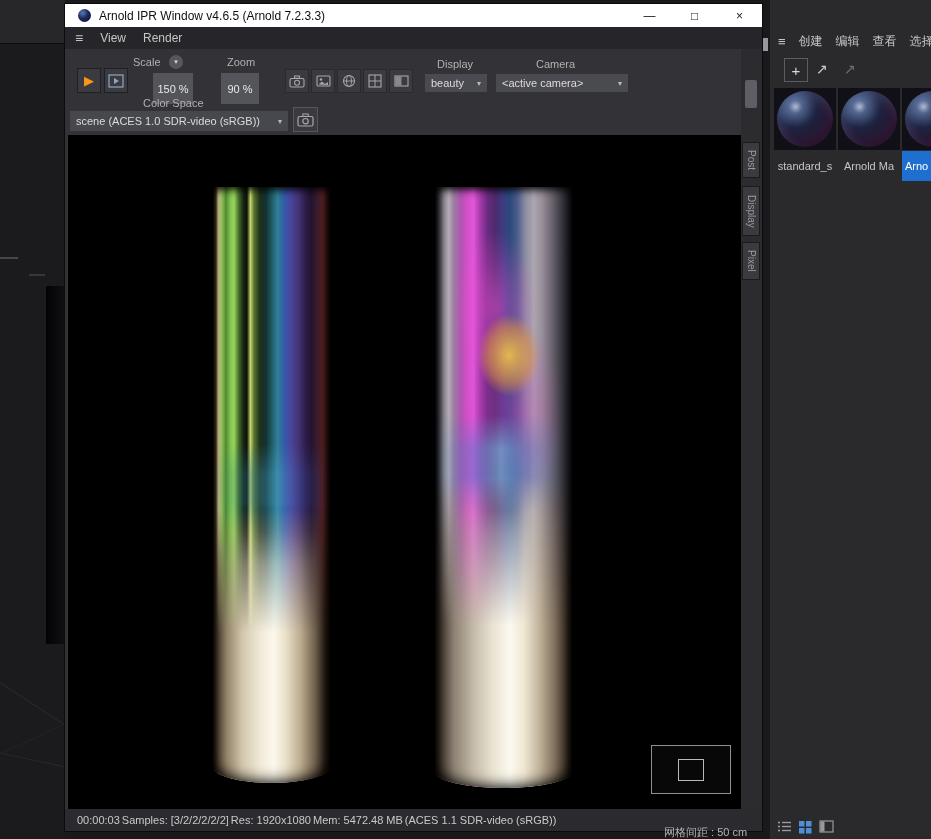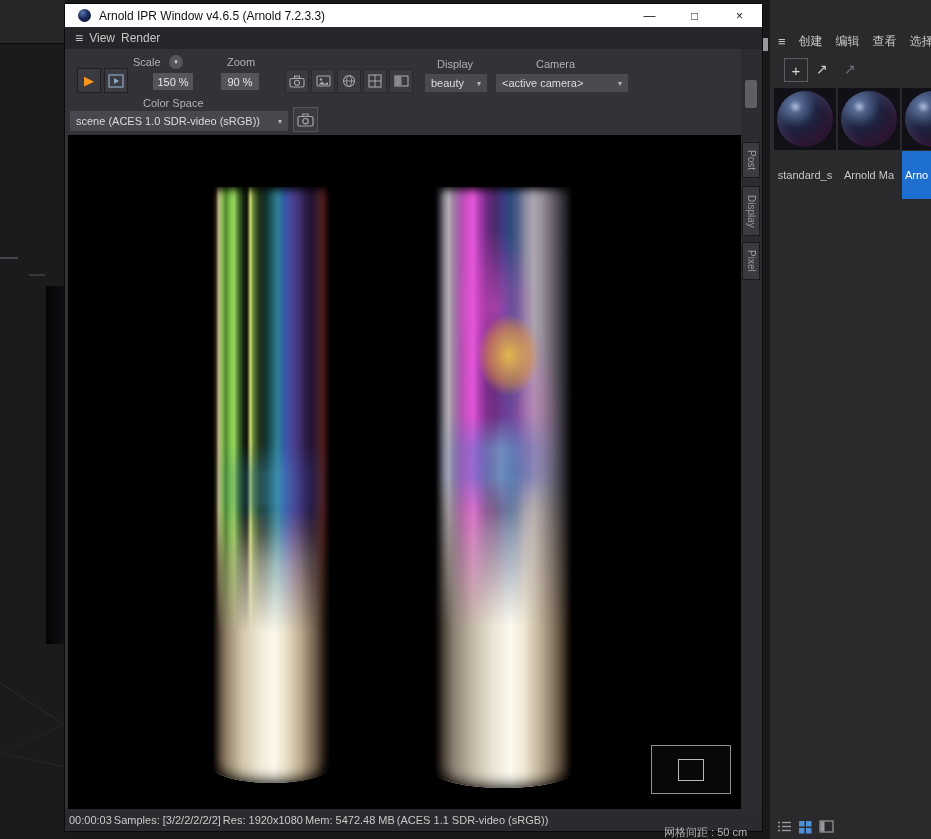--- a/index.html
+++ b/index.html
@@ -22,35 +22,35 @@
 
   .titlebar { position:absolute; left:0; top:0; width:100%; height:23px; background:#ffffff; display:flex; align-items:center; }
   .logo { width:13px; height:13px; border-radius:50%; margin-left:13px; flex:none;
           background:radial-gradient(circle at 35% 30%, #5a7ab8 0%, #1a2a58 45%, #090f28 100%); }
   .title-text { margin-left:8px; font-size:12px; color:#101010; white-space:nowrap; }
   .win-btns { position:absolute; right:0; top:0; height:23px; display:flex; }
   .win-btn { width:45px; height:23px; display:flex; align-items:center; justify-content:center; font-size:12px; color:#222; cursor:default; }
 
   .menubar { position:absolute; left:0; top:23px; width:100%; height:22px; background:#26262a; display:flex; align-items:center; color:#c6c6c6; font-size:12px; }
   .hamburger { margin-left:10px; font-size:14px; color:#c2c2c2; }
-  .menu-item { margin-left:6px; }
+  .menu-item { margin-left:17px; }
 
   .toolbar { position:absolute; left:0; top:45px; width:100%; height:86px; background:#323237; }
   .tb-label { position:absolute; font-size:11px; color:#b2b2b2; white-space:nowrap; }
   #lbl-scale { left:68px; top:7px; }
   #lbl-zoom { left:162px; top:7px; }
   #lbl-display { left:372px; top:9px; }
   #lbl-camera { left:471px; top:9px; }
   #lbl-colorspace { left:78px; top:48px; }
   .scale-dd { position:absolute; left:104px; top:6px; width:14px; height:14px; border-radius:50%; background:#56565d; color:#d8d8d8; font-size:7px; display:flex; align-items:center; justify-content:center; }
 
   .play-btn { position:absolute; left:12px; top:19px; width:24px; height:25px; background:#3a3a40; border:1px solid #202024; color:#ff9518; font-size:13px; display:flex; align-items:center; justify-content:center; }
   .abort-btn { position:absolute; left:39px; top:19px; width:24px; height:25px; background:#3a3a40; border:1px solid #202024; display:flex; align-items:center; justify-content:center; }
 
-  .val-box { position:absolute; height:17px; background:#54545b; color:#e8e8e8; font-size:11px; display:flex; align-items:center; justify-content:center; }
+  .val-box { position:absolute; height:31px; background:#54545b; color:#e8e8e8; font-size:11px; display:flex; align-items:center; justify-content:center; }
   #scale-val { left:88px; top:24px; width:40px; }
   #zoom-val  { left:156px; top:24px; width:38px; }
 
   .icon-btn { position:absolute; width:24px; height:24px; top:20px; background:#3a3a40; border:1px solid #2a2a2e; display:flex; align-items:center; justify-content:center; }
   #ib1 { left:220px; } #ib2 { left:246px; } #ib3 { left:272px; } #ib4 { left:298px; } #ib5 { left:324px; }
 
   .dropdown { position:absolute; height:18px; background:#4a4a51; color:#dcdcdc; font-size:11px; display:flex; align-items:center; justify-content:space-between; padding:0 6px; white-space:nowrap; overflow:hidden; }
   #dd-display { left:360px; top:25px; width:62px; }
   #dd-camera { left:431px; top:25px; width:132px; }
   #dd-colorspace { left:5px; top:62px; width:218px; height:20px; background:#47474e; }
@@ -109,40 +109,40 @@
   .side-strip { position:absolute; left:676px; top:45px; width:21px; height:760px; background:#2c2c30; }
   .side-thumb { position:absolute; left:4px; top:31px; width:12px; height:28px; background:#5e5e64; border-radius:2px; }
   .side-tab { position:absolute; left:1px; width:18px; background:#3a3a3f; border:1px solid #1b1b1e; color:#9a9aa0; font-size:10px;
               writing-mode:vertical-rl; display:flex; align-items:center; justify-content:center; padding:5px 0; }
   #tab-post { top:93px; height:36px; }
   #tab-display { top:137px; height:50px; }
   #tab-pixel { top:193px; height:38px; }
 
   .statusbar { position:absolute; left:0; top:805px; width:100%; height:22px; background:#2b2b2f; color:#c9c9c9; font-size:11px; display:flex; align-items:center; white-space:nowrap; }
   .statusbar .seg { margin-left:2px; }
-  .statusbar .seg:first-child { margin-left:4px; }
+  .statusbar .seg:first-child { margin-left:12px; }
 
   
   .gap-nub { position:absolute; left:763px; top:38px; width:5px; height:13px; background:#98989c; }
 
   
   .rpanel { position:absolute; left:770px; top:0; width:161px; height:839px; background:#2a2a2d; overflow:hidden; }
   .rp-menu { position:absolute; left:0; top:30px; width:100%; height:22px; display:flex; align-items:center; color:#c6c6c6; font-size:12px; white-space:nowrap; }
   .rp-menu .ham { margin-left:8px; font-size:13px; }
   .rp-menu .mi { margin-left:13px; }
   .rp-plus { position:absolute; left:14px; top:58px; width:24px; height:24px; border:1px solid #5c5c62; color:#d8d8d8; font-size:15px; display:flex; align-items:center; justify-content:center; }
   .rp-arrow1 { position:absolute; left:46px; top:61px; font-size:14px; color:#cccccc; }
   .rp-arrow2 { position:absolute; left:74px; top:61px; font-size:14px; color:#6e6e74; }
   .rp-mats { position:absolute; left:4px; top:88px; display:flex; gap:2px; }
   .mat { width:62px; height:62px; background:#101016; position:relative; flex:none; }
   .mat .sphere { position:absolute; left:3px; top:3px; width:56px; height:56px; border-radius:50%;
     background:radial-gradient(circle at 33% 28%, #aebdd6 0%, #51628c 12%, #1c2440 38%, #060810 72%, #000 100%);
     box-shadow: inset -8px -10px 14px rgba(150,60,140,0.28), inset 6px 8px 12px rgba(140,170,220,0.18); }
   .rp-labels { position:absolute; left:4px; top:151px; display:flex; gap:2px; font-size:11px; color:#c6c6c6; }
-  .rp-label { width:62px; text-align:center; overflow:hidden; white-space:nowrap; flex:none; padding:18px 0; }
+  .rp-label { width:62px; text-align:center; overflow:hidden; white-space:nowrap; flex:none; padding:9px 0; }
   .rp-label.sel { background:#1f6fd0; color:#fff; text-align:left; padding-left:3px; }
   .rp-bottom { position:absolute; left:6px; top:819px; display:flex; gap:5px; align-items:center; }
   .rp-bottom .bicon { width:16px; height:15px; display:flex; align-items:center; justify-content:center; }
 
   .grid-info { position:absolute; left:664px; top:825px; font-size:11px; color:#b4b4b8; white-space:nowrap; }
 </style>
 </head>
 <body>
 
 <div class="screen">

